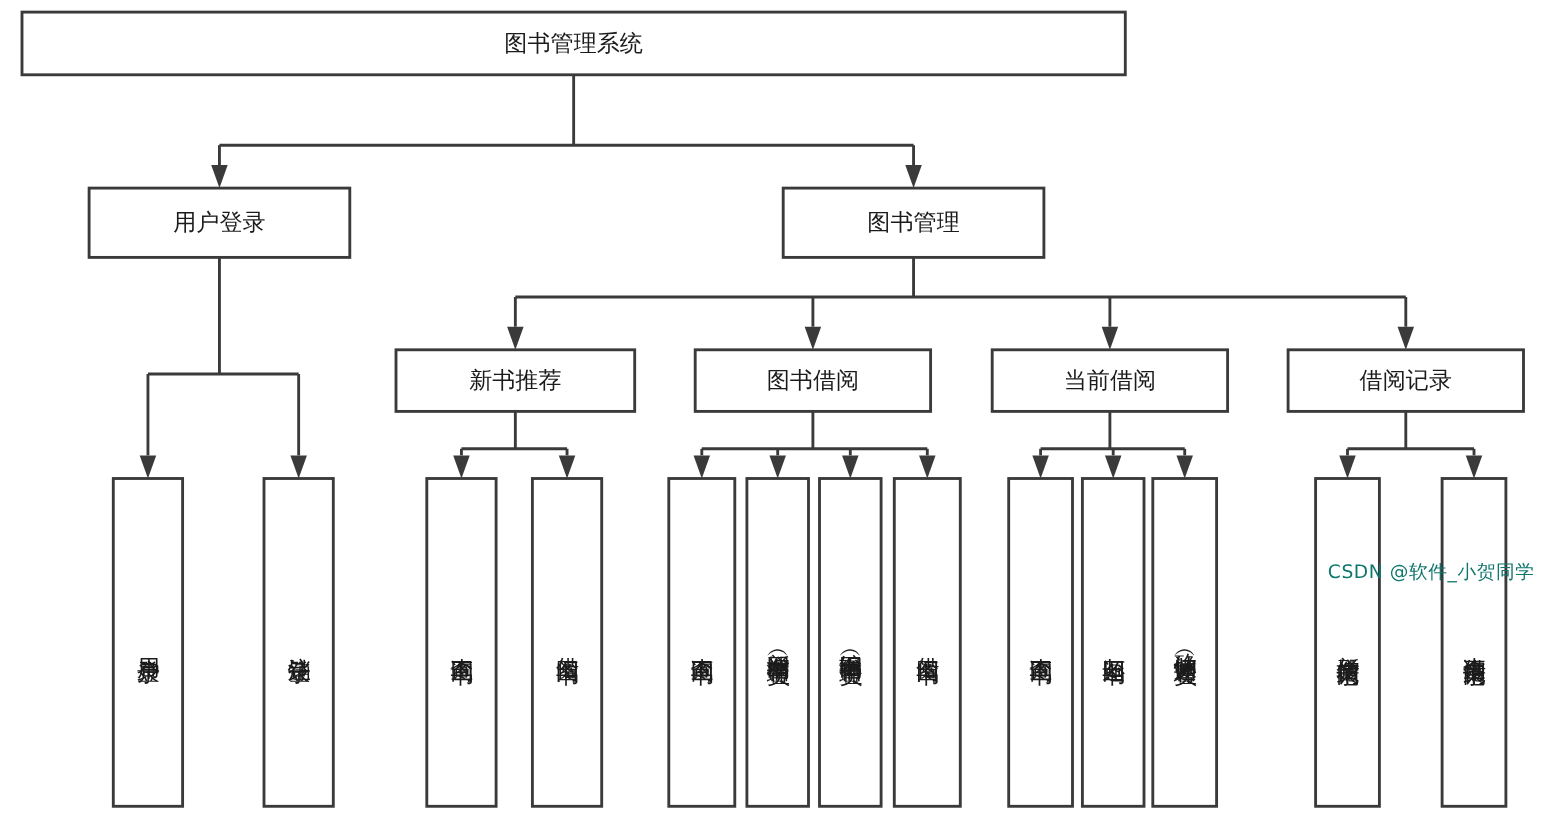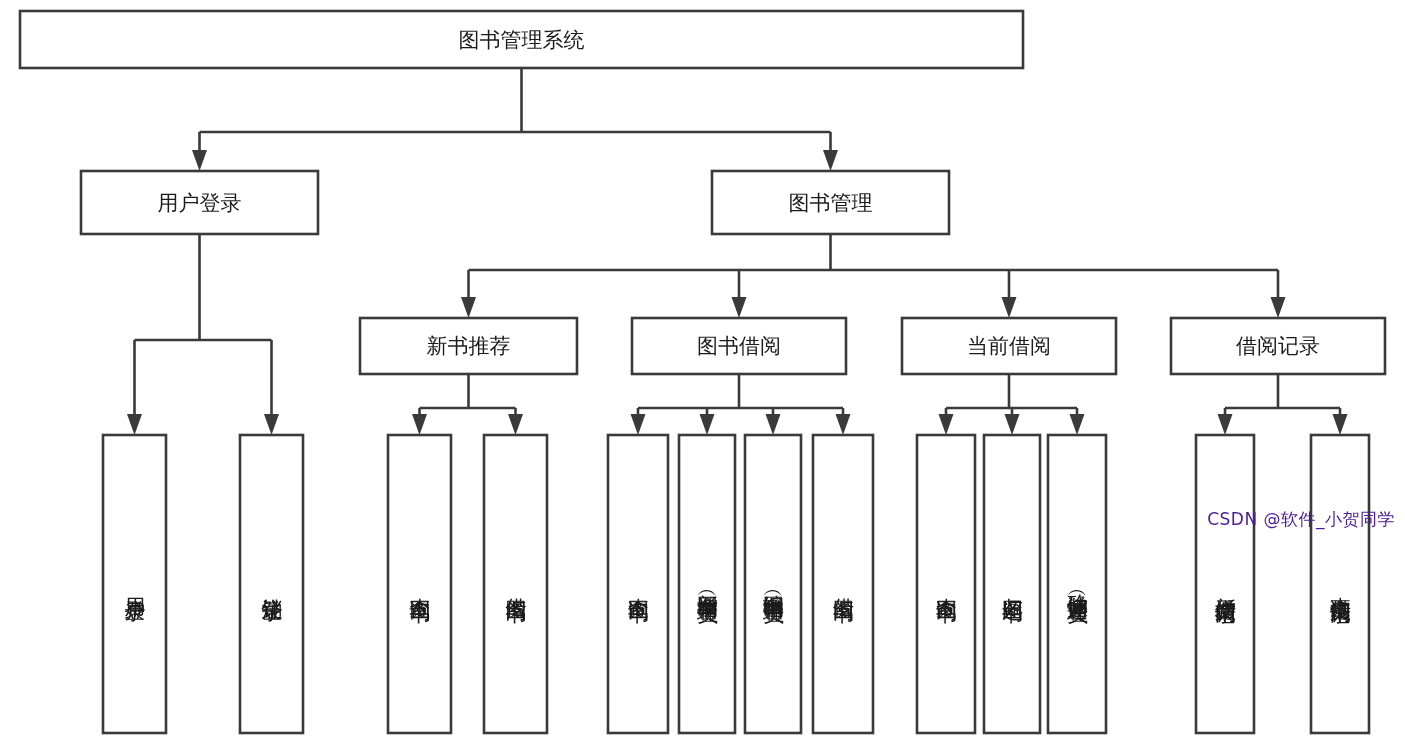--- a/index.html
+++ b/index.html
@@ -62,21 +62,21 @@
     align-items: center;
     justify-content: center;
     pointer-events: none;
   }
   .watermark {
     position: absolute;
     right: 10px;
     bottom: 4px;
     font-family: "DejaVu Sans", "Liberation Sans", sans-serif;
     font-size: 17px;
-    color: #4c1d95;
+    color: #0f766e;
     letter-spacing: 0.5px;
     white-space: nowrap;
   }
 </style>
 </head>
 <body>
 
 <div id="diagram-root">
 
   <svg id="flow-svg" viewBox="0 0 1405 747">

